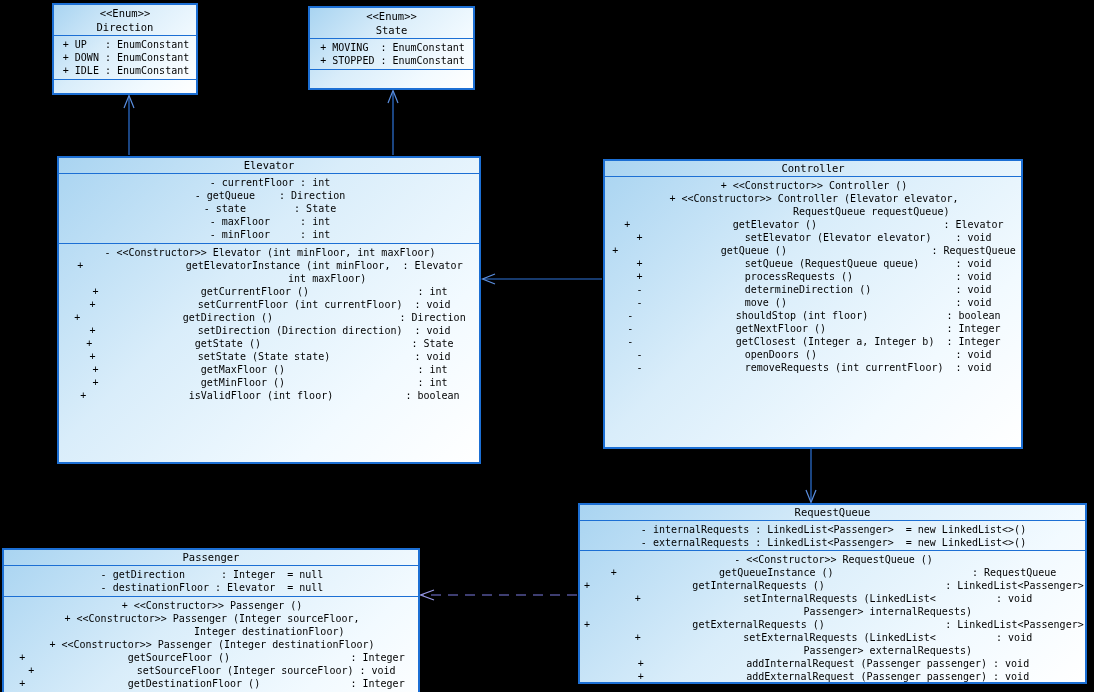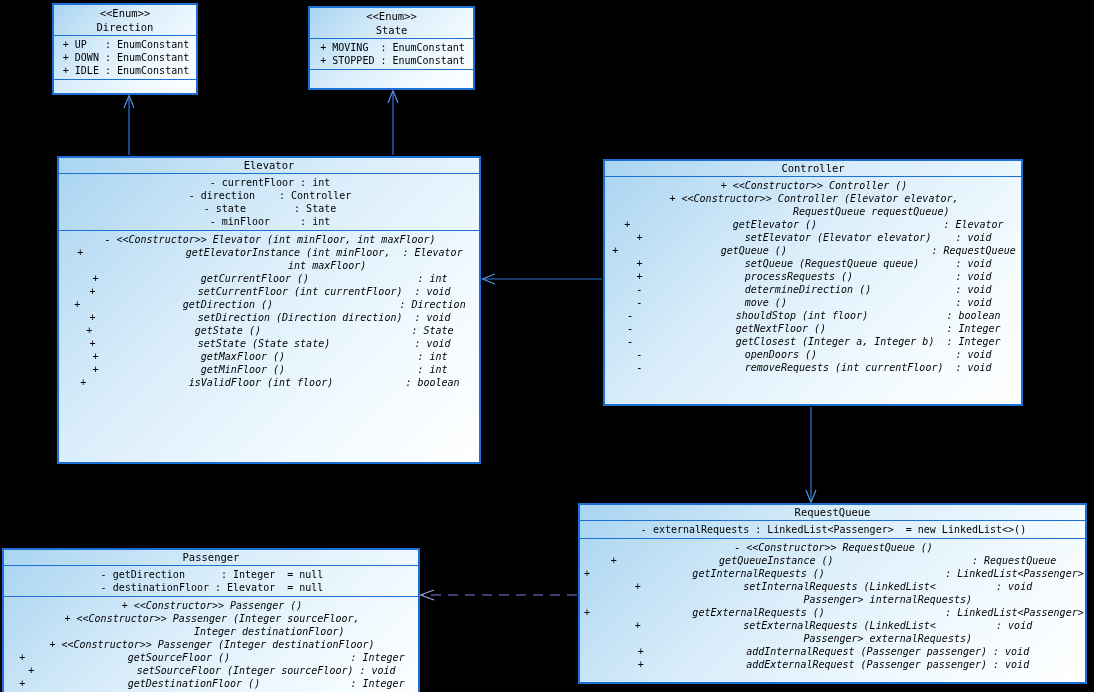--- a/index.html
+++ b/index.html
@@ -33,36 +33,36 @@
   .uml-title .t-line { display:block; }
   .compartment {
     border-top:1px solid var(--box-border, #1c6fd4);
     font-size:10px;
     line-height:13px;
     padding:2px 2px 2px 4px;
     white-space:pre;
     overflow:hidden;
     text-align:center;
   }
-  .compartment.methods { flex:1 1 auto;font-style:italic; }
+  .compartment.methods { flex:1 1 auto; }
   .line { white-space:pre; }
   svg.arrows {
     position:absolute;
     left:0; top:0;
     pointer-events:none;
   }
   .solid-edge   { stroke:var(--solid-arrow, #2e74d9); stroke-width:1.2; fill:none; }
   .solid-head   { stroke:var(--solid-arrow-head, #5b8fe0); stroke-width:1.2; fill:none; }
   .dashed-edge  { stroke:var(--dashed-arrow, #7d7de2); stroke-width:1.2; fill:none; stroke-dasharray:10 7; }
   .dashed-head  { stroke:var(--dashed-arrow-head, #9a9ae8); stroke-width:1.2; fill:none; }
 
   #box-direction    { left:52px;  top:3px;   width:146px; height:92px; }
   #box-state        { left:308px; top:6px;   width:167px; height:84px; }
   #box-elevator     { left:57px;  top:156px; width:424px; height:308px; }
-  #box-controller   { left:603px; top:159px; width:420px; height:247px; }
+  #box-controller   { left:603px; top:159px; width:420px; height:290px; }
   #box-passenger    { left:2px;   top:508px; width:418px; height:182px;margin-top:40px; }
   #box-requestqueue { left:578px; top:503px; width:509px; height:181px; }
 </style>
 </head>
 <body>
 
 <svg class="arrows" width="1094" height="692" viewBox="0 0 1094 692">
   <g>
     <line class="solid-edge" x1="129" y1="155" x2="129" y2="96"></line>
     <polyline class="solid-head" points="124,108 129,95.5 134,108"></polyline>
@@ -98,32 +98,32 @@
   <div class="uml-title two-line">
     <span class="t-line">&lt;&lt;Enum&gt;&gt;</span>
     <span class="t-line">State</span>
   </div>
   <div class="compartment attrs"><div class="line">+ MOVING  : EnumConstant</div><div class="line">+ STOPPED : EnumConstant</div></div>
   <div class="compartment methods"></div>
 </div>
 
 <div class="uml-class" id="box-elevator">
   <div class="uml-title">Elevator</div>
-  <div class="compartment attrs"><div class="line">- currentFloor : int</div><div class="line">- direction    : Controller</div><div class="line">- state        : State</div><div class="line">- minFloor     : int</div></div>
+  <div class="compartment attrs"><div class="line">- currentFloor : int</div><div class="line">- getQueue    : Direction</div><div class="line">- state        : State</div><div class="line">- maxFloor     : int</div><div class="line">- minFloor     : int</div></div>
   <div class="compartment methods"><div class="line">- &lt;&lt;Constructor&gt;&gt; Elevator (int minFloor, int maxFloor)</div><div class="line">+                 getElevatorInstance (int minFloor,  : Elevator</div><div class="line">                   int maxFloor)</div><div class="line">+                 getCurrentFloor ()                  : int</div><div class="line">+                 setCurrentFloor (int currentFloor)  : void</div><div class="line">+                 getDirection ()                     : Direction</div><div class="line">+                 setDirection (Direction direction)  : void</div><div class="line">+                 getState ()                         : State</div><div class="line">+                 setState (State state)              : void</div><div class="line">+                 getMaxFloor ()                      : int</div><div class="line">+                 getMinFloor ()                      : int</div><div class="line">+                 isValidFloor (int floor)            : boolean</div></div>
 </div>
 
 <div class="uml-class" id="box-controller">
   <div class="uml-title">Controller</div>
   <div class="compartment methods"><div class="line">+ &lt;&lt;Constructor&gt;&gt; Controller ()</div><div class="line">+ &lt;&lt;Constructor&gt;&gt; Controller (Elevator elevator,</div><div class="line">                   RequestQueue requestQueue)</div><div class="line">+                 getElevator ()                     : Elevator</div><div class="line">+                 setElevator (Elevator elevator)    : void</div><div class="line">+                 getQueue ()                        : RequestQueue</div><div class="line">+                 setQueue (RequestQueue queue)      : void</div><div class="line">+                 processRequests ()                 : void</div><div class="line">-                 determineDirection ()              : void</div><div class="line">-                 move ()                            : void</div><div class="line">-                 shouldStop (int floor)             : boolean</div><div class="line">-                 getNextFloor ()                    : Integer</div><div class="line">-                 getClosest (Integer a, Integer b)  : Integer</div><div class="line">-                 openDoors ()                       : void</div><div class="line">-                 removeRequests (int currentFloor)  : void</div></div>
 </div>
 
 <div class="uml-class" id="box-passenger">
   <div class="uml-title">Passenger</div>
   <div class="compartment attrs"><div class="line">- getDirection      : Integer  = null</div><div class="line">- destinationFloor : Elevator  = null</div></div>
   <div class="compartment methods"><div class="line">+ &lt;&lt;Constructor&gt;&gt; Passenger ()</div><div class="line">+ &lt;&lt;Constructor&gt;&gt; Passenger (Integer sourceFloor,</div><div class="line">                   Integer destinationFloor)</div><div class="line">+ &lt;&lt;Constructor&gt;&gt; Passenger (Integer destinationFloor)</div><div class="line">+                 getSourceFloor ()                    : Integer</div><div class="line">+                 setSourceFloor (Integer sourceFloor) : void</div><div class="line">+                 getDestinationFloor ()               : Integer</div><div class="line">+                 setDestinationFloor (                : void</div><div class="line">                  Integer destinationFloor)</div><div class="line">+                 getDirection ()                      : Direction</div></div>
 </div>
 
 <div class="uml-class" id="box-requestqueue">
   <div class="uml-title">RequestQueue</div>
-  <div class="compartment attrs"><div class="line">- externalRequests : LinkedList&lt;Passenger&gt;  = new LinkedList&lt;&gt;()</div></div>
+  <div class="compartment attrs"><div class="line">- internalRequests : LinkedList&lt;Passenger&gt;  = new LinkedList&lt;&gt;()</div><div class="line">- externalRequests : LinkedList&lt;Passenger&gt;  = new LinkedList&lt;&gt;()</div></div>
   <div class="compartment methods"><div class="line">- &lt;&lt;Constructor&gt;&gt; RequestQueue ()</div><div class="line">+                 getQueueInstance ()                       : RequestQueue</div><div class="line">+                 getInternalRequests ()                    : LinkedList&lt;Passenger&gt;</div><div class="line">+                 setInternalRequests (LinkedList&lt;          : void</div><div class="line">                  Passenger&gt; internalRequests)</div><div class="line">+                 getExternalRequests ()                    : LinkedList&lt;Passenger&gt;</div><div class="line">+                 setExternalRequests (LinkedList&lt;          : void</div><div class="line">                  Passenger&gt; externalRequests)</div><div class="line">+                 addInternalRequest (Passenger passenger) : void</div><div class="line">+                 addExternalRequest (Passenger passenger) : void</div></div>
 </div>
 
 </body></html>

